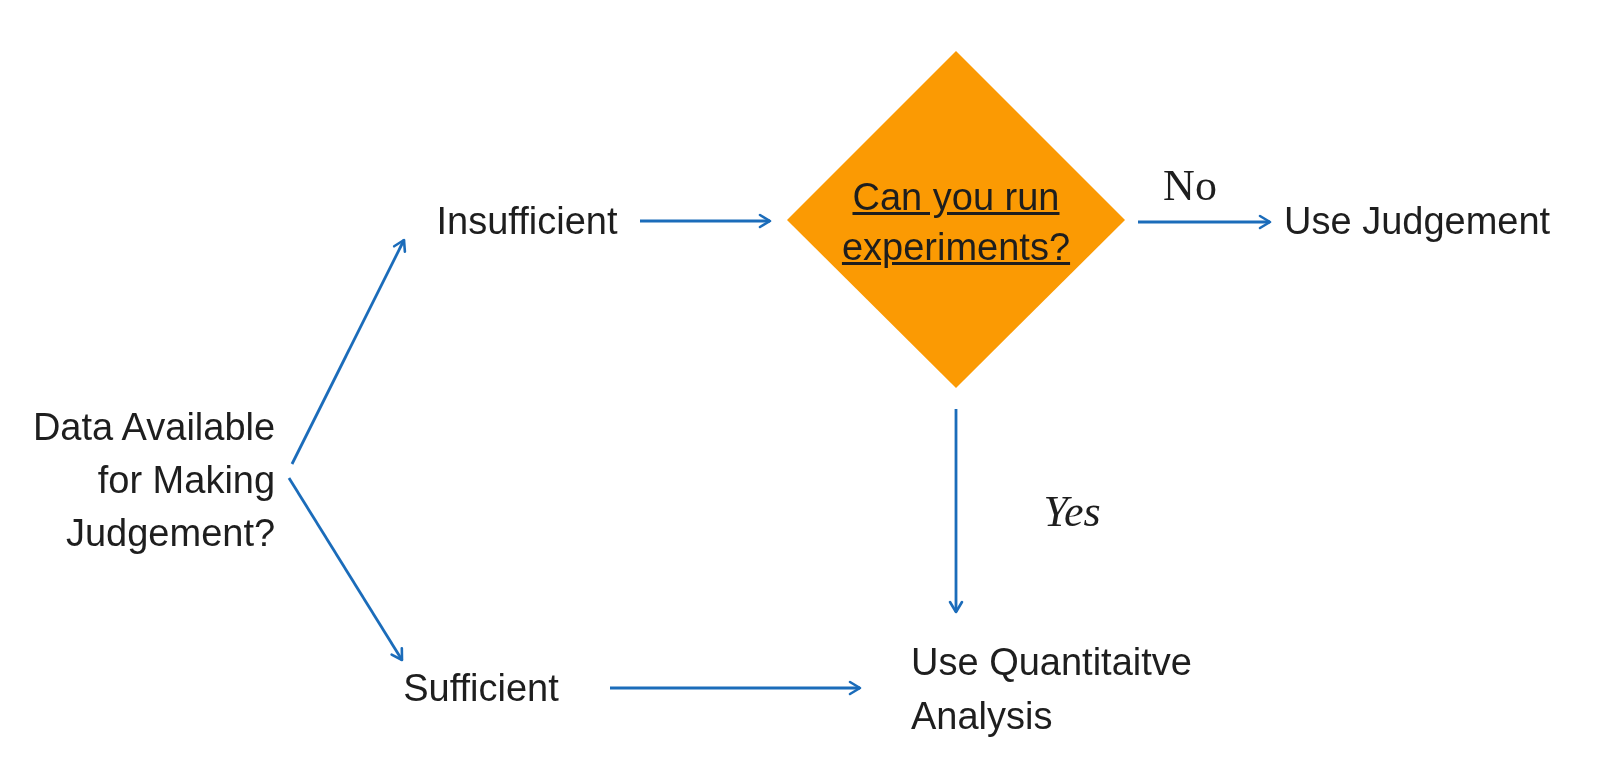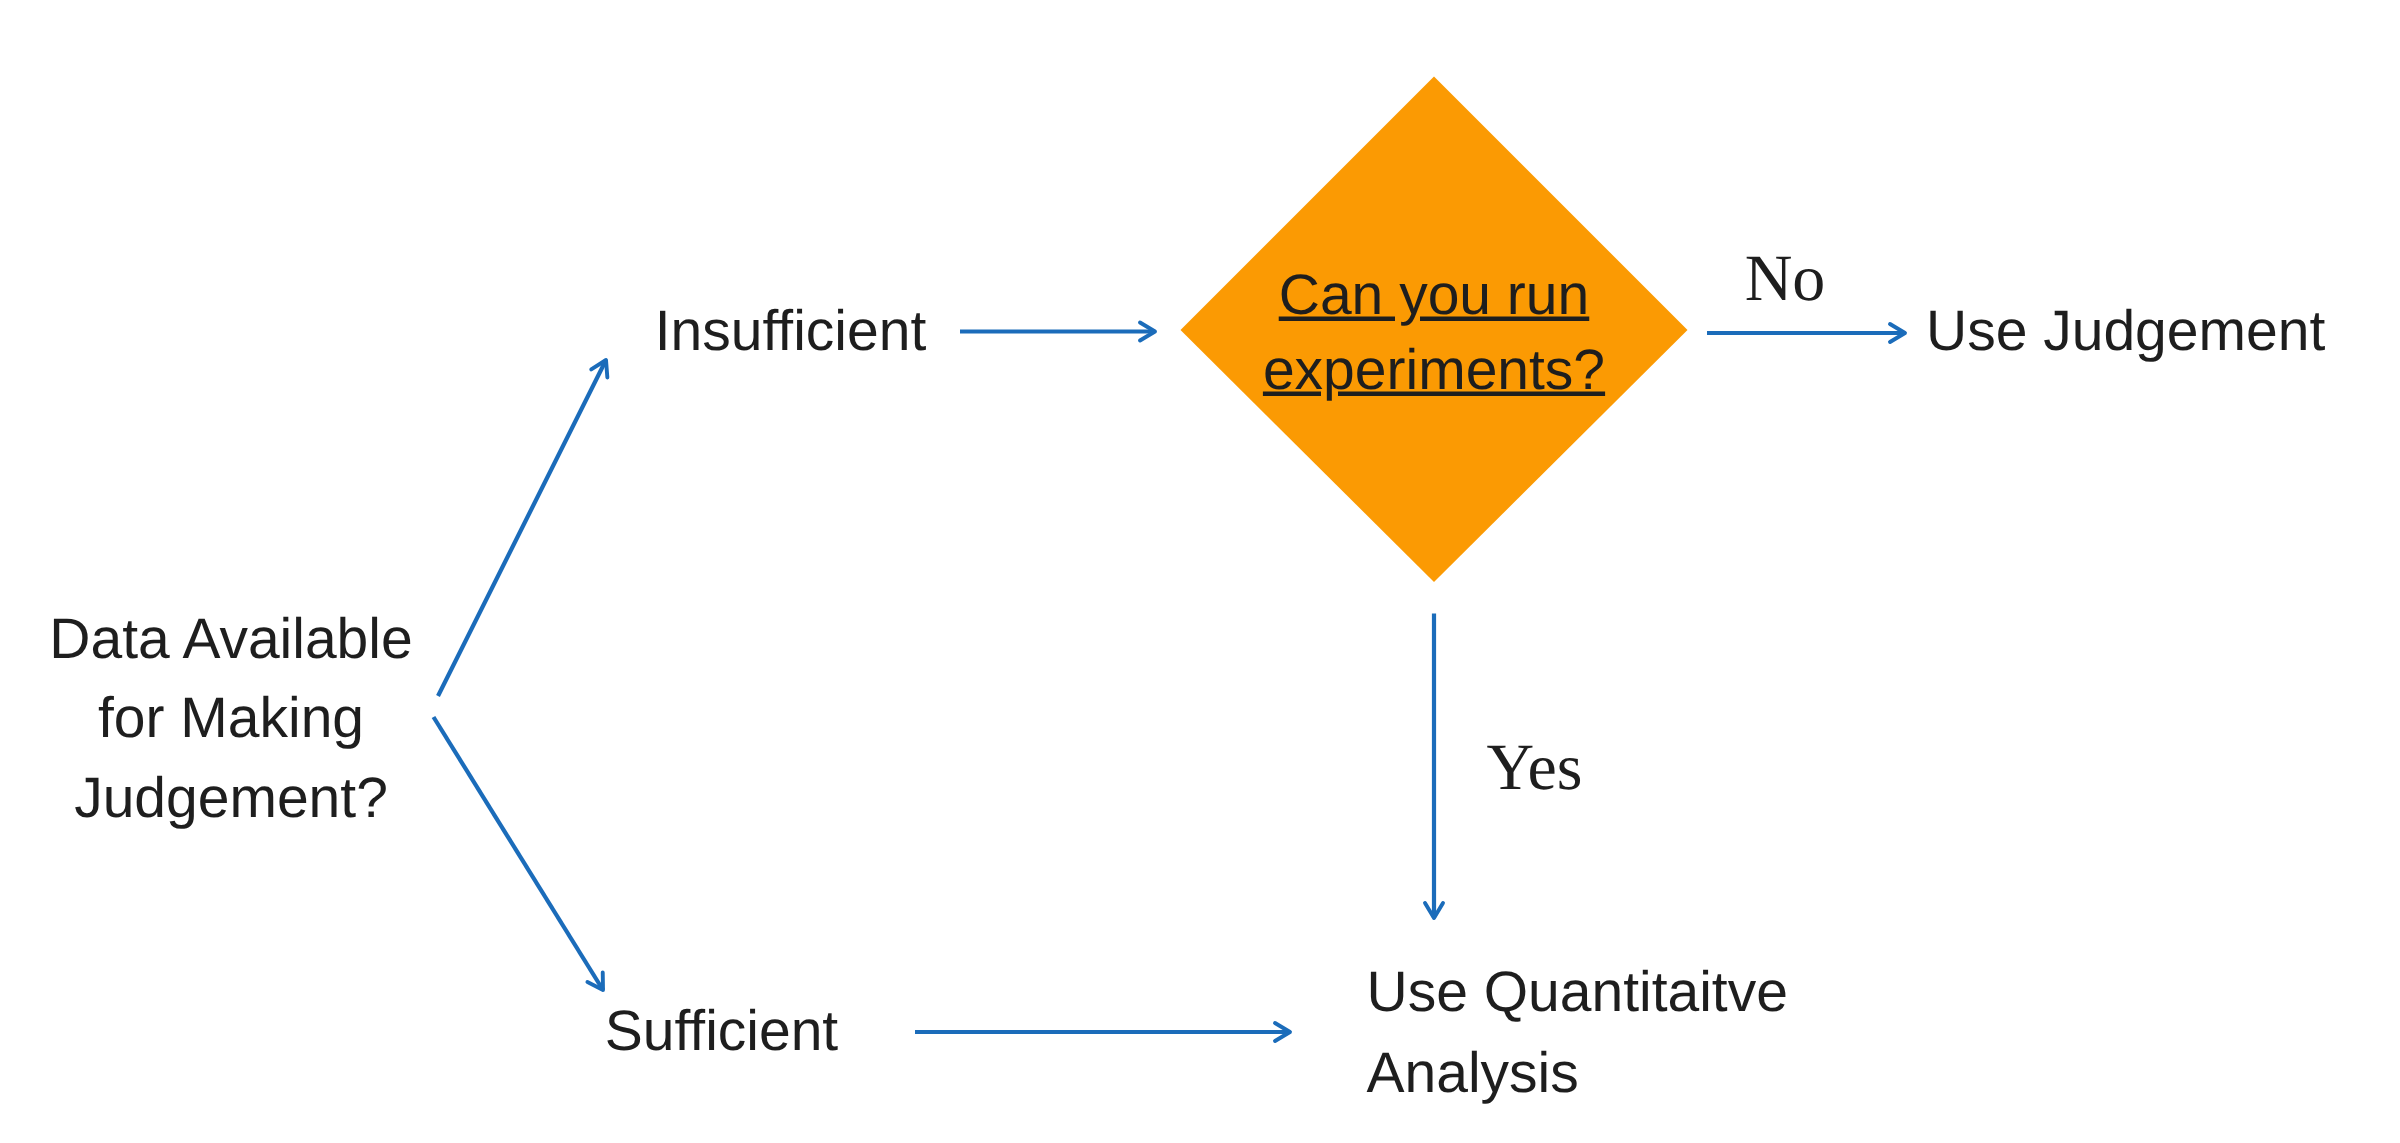--- a/index.html
+++ b/index.html
@@ -52,20 +52,21 @@
   .v-centered {
     transform: translate(0, -50%);
     text-align: left;
   }
   .serif-label {
     font-family: "Liberation Serif", serif;
     font-size: 44px;
   }
   .start-label {
     line-height: 53px;
+    text-align: right;
   }
   .decision-label {
     line-height: 50px;
     text-decoration: underline;
   }
   .analysis-label {
     line-height: 54px;
   }
 </style>
 </head>
@@ -100,21 +101,21 @@
 
   <div class="label centered" style="left:481px; top:688px;">Sufficient</div>
 
   <div class="label centered decision-label" style="left:956px; top:222px;">
     <div>Can you run</div>
     <div>experiments?</div>
   </div>
 
   <div class="label centered serif-label" style="left:1190px; top:186px;">No</div>
 
-  <div class="label centered serif-label" style="left:1023px; top:512px;">Yes</div>
+  <div class="label centered serif-label" style="left:1072px; top:512px;font-style:italic;">Yes</div>
 
   <div class="label v-centered analysis-label" style="left:911px; top:689px;">
     <div>Use Quantitaitve</div>
     <div>Analysis</div>
   </div>
 
   <div class="label v-centered" style="left:1284px; top:221px;">Use Judgement</div>
 
 </div>
 

